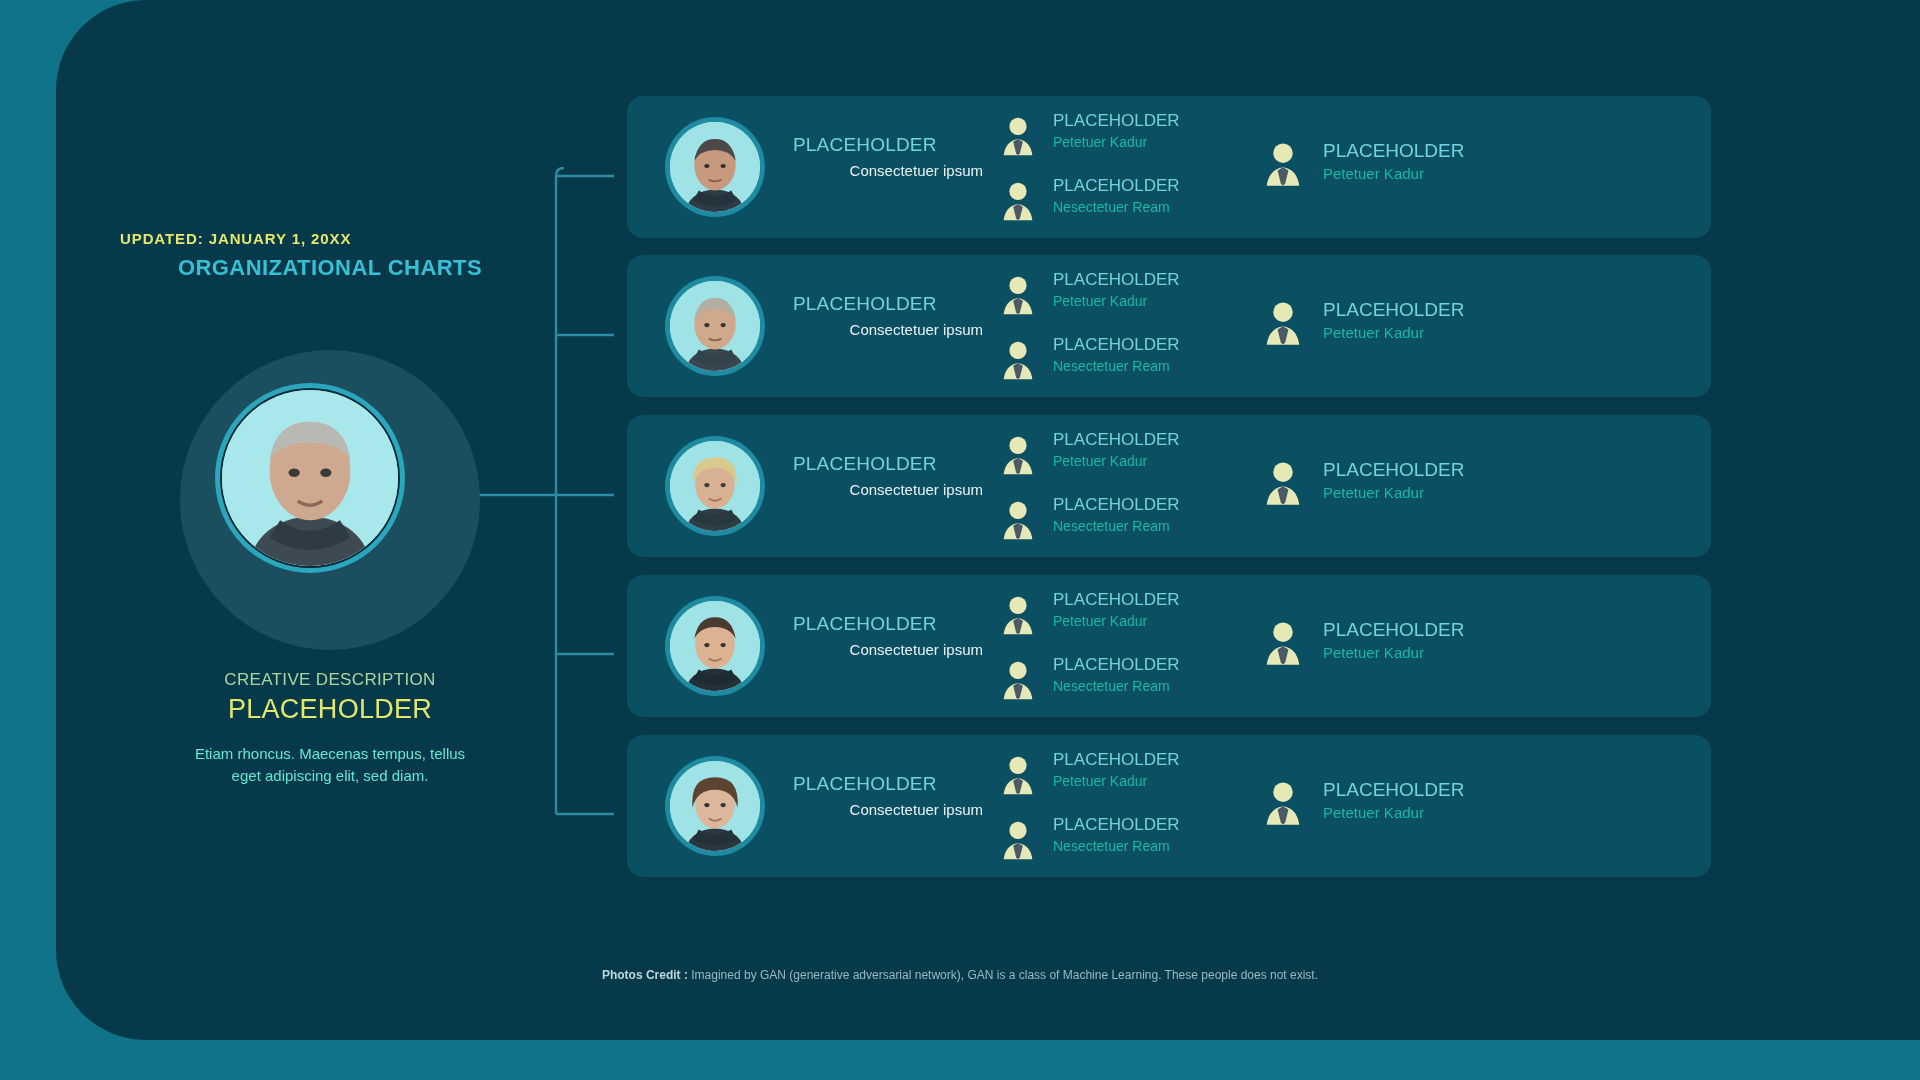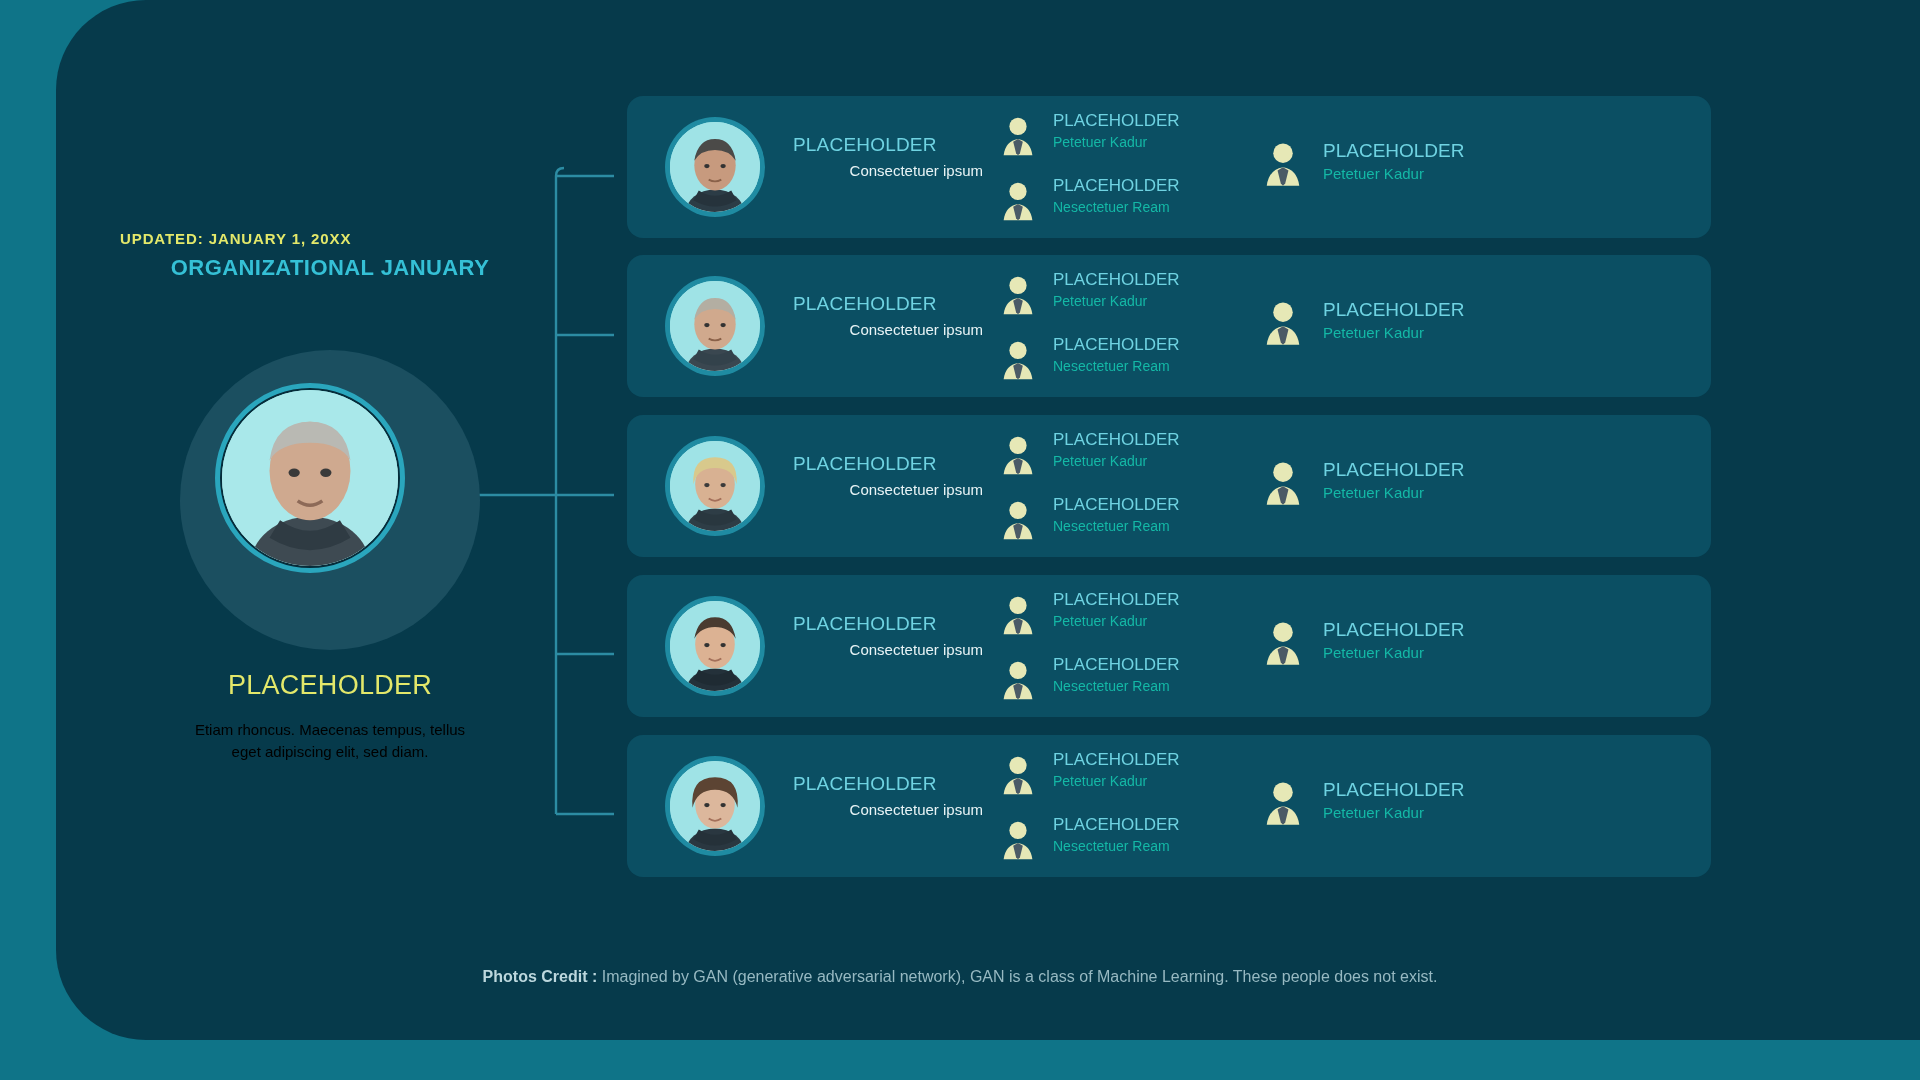--- a/index.html
+++ b/index.html
@@ -99,21 +99,21 @@
   }
   .hero-name {
     font-size: 27px;
     color: #e3e86a;
     letter-spacing: 0.01em;
     margin: 0 0 18px 0;
   }
   .hero-desc {
     font-size: 15px;
     line-height: 1.45;
-    color: #000000;
+    color: #5eead4;
     margin: 0 auto;
     width: 275px;
   }
   
   #connectors {
     position: absolute;
     left: 0; top: 0;
     width: 1920px; height: 1080px;
     pointer-events: none;
   }
@@ -209,21 +209,21 @@
   .right-entry .mid-text { left: 66px; top: 2px; }
   .right-entry .mid-name { font-size: 19px; }
   .right-entry .mid-role { font-size: 15px; }
   
   #footer {
     position: absolute;
     left: 0;
     top: 968px;
     width: 1920px;
     text-align: center;
-    font-size: 16px;
+    font-size: 12px;
     color: #97b9c2;
   }
   #footer b {
     color: #bcd7dd;
   }
   
   .face-svg { display: block; width: 100%; height: 100%; }
 </style>
 </head>
 <body>
@@ -285,40 +285,41 @@
       <polygon points="1412,161 1426,168 1412,175"></polygon>
       <polygon points="1412,320 1426,327 1412,334"></polygon>
       <polygon points="1412,480 1426,487 1412,494"></polygon>
       <polygon points="1412,640 1426,647 1412,654"></polygon>
       <polygon points="1412,800 1426,807 1412,814"></polygon>
     </g>
   </svg>
 
   <div id="left-block">
     <p class="updated-line">UPDATED: JANUARY 1, 20XX</p>
-    <p class="org-title">ORGANIZATIONAL JANUARY</p>
+    <p class="org-title">ORGANIZATIONAL CHARTS</p>
 
     <div id="hero-wrap">
       <div id="hero-halo"></div>
       <div id="hero-ring"></div>
       <div id="hero-photo">
         <svg class="face-svg" viewBox="0 0 100 100">
           <rect width="100" height="100" fill="#a9e8ea"></rect>
           <ellipse cx="50" cy="100" rx="34" ry="28" fill="#3e4a52"></ellipse>
           <ellipse cx="50" cy="46" rx="23" ry="28" fill="#cfa98f"></ellipse>
           <path d="M27 40 q3 -22 23 -22 q20 0 23 22 q-6 -10 -23 -10 q-17 0 -23 10 z" fill="#b9b9b3"></path>
           <ellipse cx="41" cy="47" rx="3.2" ry="2.4" fill="#3a3a3a"></ellipse>
           <ellipse cx="59" cy="47" rx="3.2" ry="2.4" fill="#3a3a3a"></ellipse>
           <path d="M43 63 q7 5 14 0" stroke="#8d6a58" stroke-width="2" fill="none"></path>
           <path d="M33 74 q17 12 34 0 l6 10 q-23 14 -46 0 z" fill="#2f3b43"></path>
         </svg>
       </div>
     </div>
 
     <div class="hero-caption-wrap">
+      <p class="creative-desc">CREATIVE DESCRIPTION</p>
       <p class="hero-name">PLACEHOLDER</p>
       <p class="hero-desc">Etiam rhoncus. Maecenas tempus, tellus eget adipiscing elit, sed diam.</p>
     </div>
   </div>
 
   <div class="row-card" style="top:96px">
     <div class="row-photo-ring">
       <div class="row-photo">
         <svg class="face-svg" viewBox="0 0 100 100">
           <rect width="100" height="100" fill="#9fe3e6"></rect>

